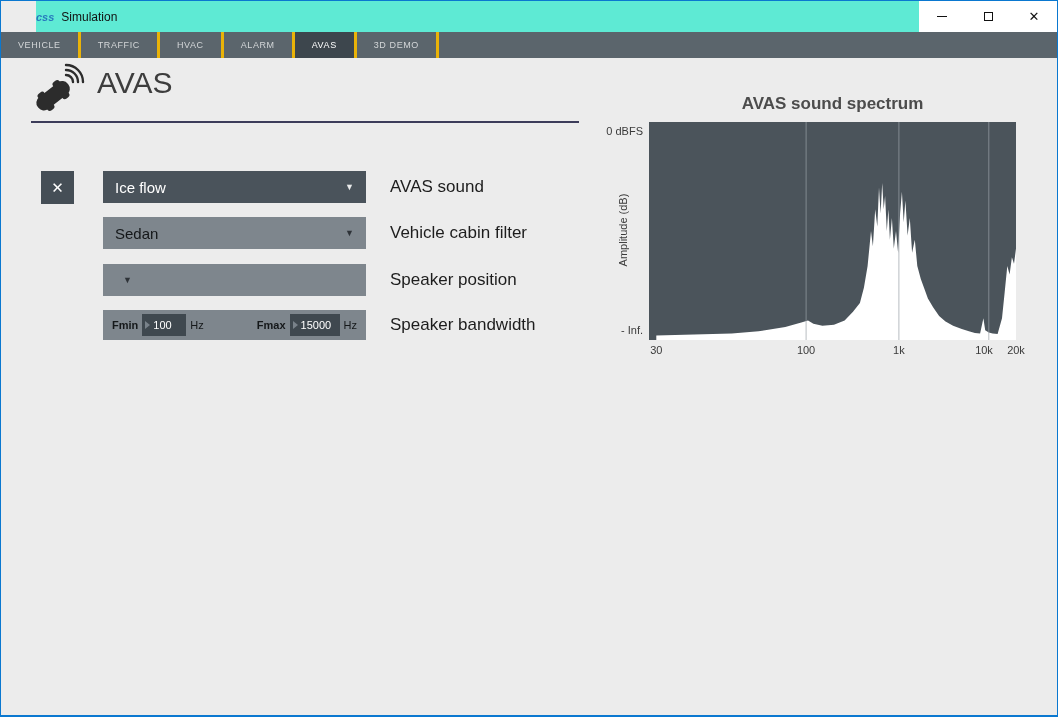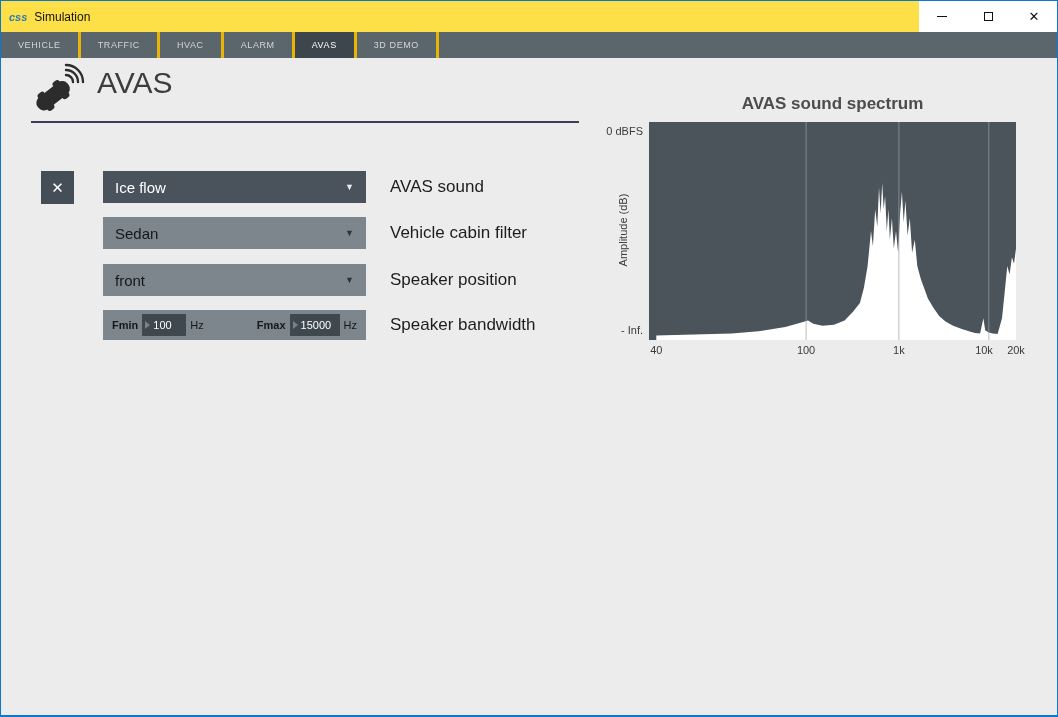--- a/index.html
+++ b/index.html
@@ -11,23 +11,23 @@
   .window {
     width: 1058px; height: 717px;
     border: 1px solid #0a78d0;
     border-bottom-width: 2px;
     background: #ececec;
     position: relative;
     overflow: hidden;
   }
   
   .titlebar {
-    height: 31px; background: #fde047;
-    display: flex; align-items: center;
-    padding-left: 8px;
+    height: 31px; background: #5eead4;
+    display: flex; align-items: center;
+    margin-left: 35px;
   }
   .logo {
     color: #2779bd; font-style: italic; font-weight: bold;
     font-size: 11px; margin-right: 7px;
   }
   .title { font-size: 12px; color: #111111; }
   .win-btns { margin-left: auto; display: flex; height: 100%; }
   .win-btn {
     width: 46px; height: 100%;
     display: flex; align-items: center; justify-content: center;
@@ -202,21 +202,20 @@
     </div>
     <div class="field-label" style="top:119px;">AVAS sound</div>
 
     <div class="dd dd-light" style="top:159px;">
       <span class="dd-text">Sedan</span>
       <span class="dd-arrow">▼</span>
     </div>
     <div class="field-label" style="top:165px;">Vehicle cabin filter</div>
 
     <div class="dd dd-light" style="top:206px;">
-      <span class="dd-text">front</span>
       <span class="dd-arrow">▼</span>
     </div>
     <div class="field-label" style="top:212px;">Speaker position</div>
 
     <div class="bandwidth">
       <div class="bw-group">
         <span class="bw-label">Fmin</span>
         <span class="bw-input-wrap">
           <span class="tri"></span>
           <input class="bw-input fmin" value="100" style="">
@@ -242,21 +241,21 @@
     <div class="plot">
       <svg id="spectrum-svg" width="367" height="218" viewBox="0 0 367 218">
           <polygon points="7.3,218 7.3,213.6 45.1,212.6 82.8,211.5 109.6,209.3 136.3,204.9 152.3,200.6 159.0,198.4 164.4,201.7 173.4,203.8 185.0,202.7 195.6,198.4 204.0,189.7 210.9,180.9 214.9,165.7 218.6,143.9 222.0,109.0 223.9,124.3 226.2,87.2 228.3,104.6 230.0,65.4 231.6,91.6 233.2,61.0 234.7,87.2 236.1,74.1 237.8,109.0 239.4,87.2 240.9,117.7 242.9,95.9 244.8,126.4 247.0,109.0 249.1,130.8 251.1,91.6 252.9,69.8 254.7,100.3 256.4,78.5 258.6,113.4 260.8,95.9 263.1,130.8 265.8,117.7 268.3,143.9 271.8,157.0 275.0,165.7 278.9,176.6 284.1,185.3 290.1,194.0 296.5,199.5 304.1,203.8 312.8,207.1 319.9,209.3 325.9,211.0 331.1,211.5 334.4,196.2 336.2,208.2 339.8,210.4 343.6,211.5 348.6,211.9 353.0,196.2 355.7,170.0 358.3,143.9 360.6,152.6 362.9,135.2 365.0,141.7 367.0,126.4 367.0,218" fill="#ffffff"></polygon>
           <line x1="157.1" x2="157.1" y1="0" y2="218" stroke="#9aa1a6" stroke-opacity="0.7" stroke-width="1"></line>
           <line x1="249.9" x2="249.9" y1="0" y2="218" stroke="#9aa1a6" stroke-opacity="0.7" stroke-width="1"></line>
           <line x1="339.8" x2="339.8" y1="0" y2="218" stroke="#9aa1a6" stroke-opacity="0.7" stroke-width="1"></line>
         </svg>
     </div>
 
     <div class="xticks" id="xticks">
-      <span class="x-tick" style="left: 7.34px;">40</span>
+      <span class="x-tick" style="left: 7.34px;">30</span>
       <span class="x-tick" style="left: 157.076px;">100</span>
       <span class="x-tick" style="left: 249.927px;">1k</span>
       <span class="x-tick" style="left: 335px;">10k</span>
       <span class="x-tick" style="left: 367px;">20k</span>
     </div>
 
   </div>
 </div>
 
 </body></html>

